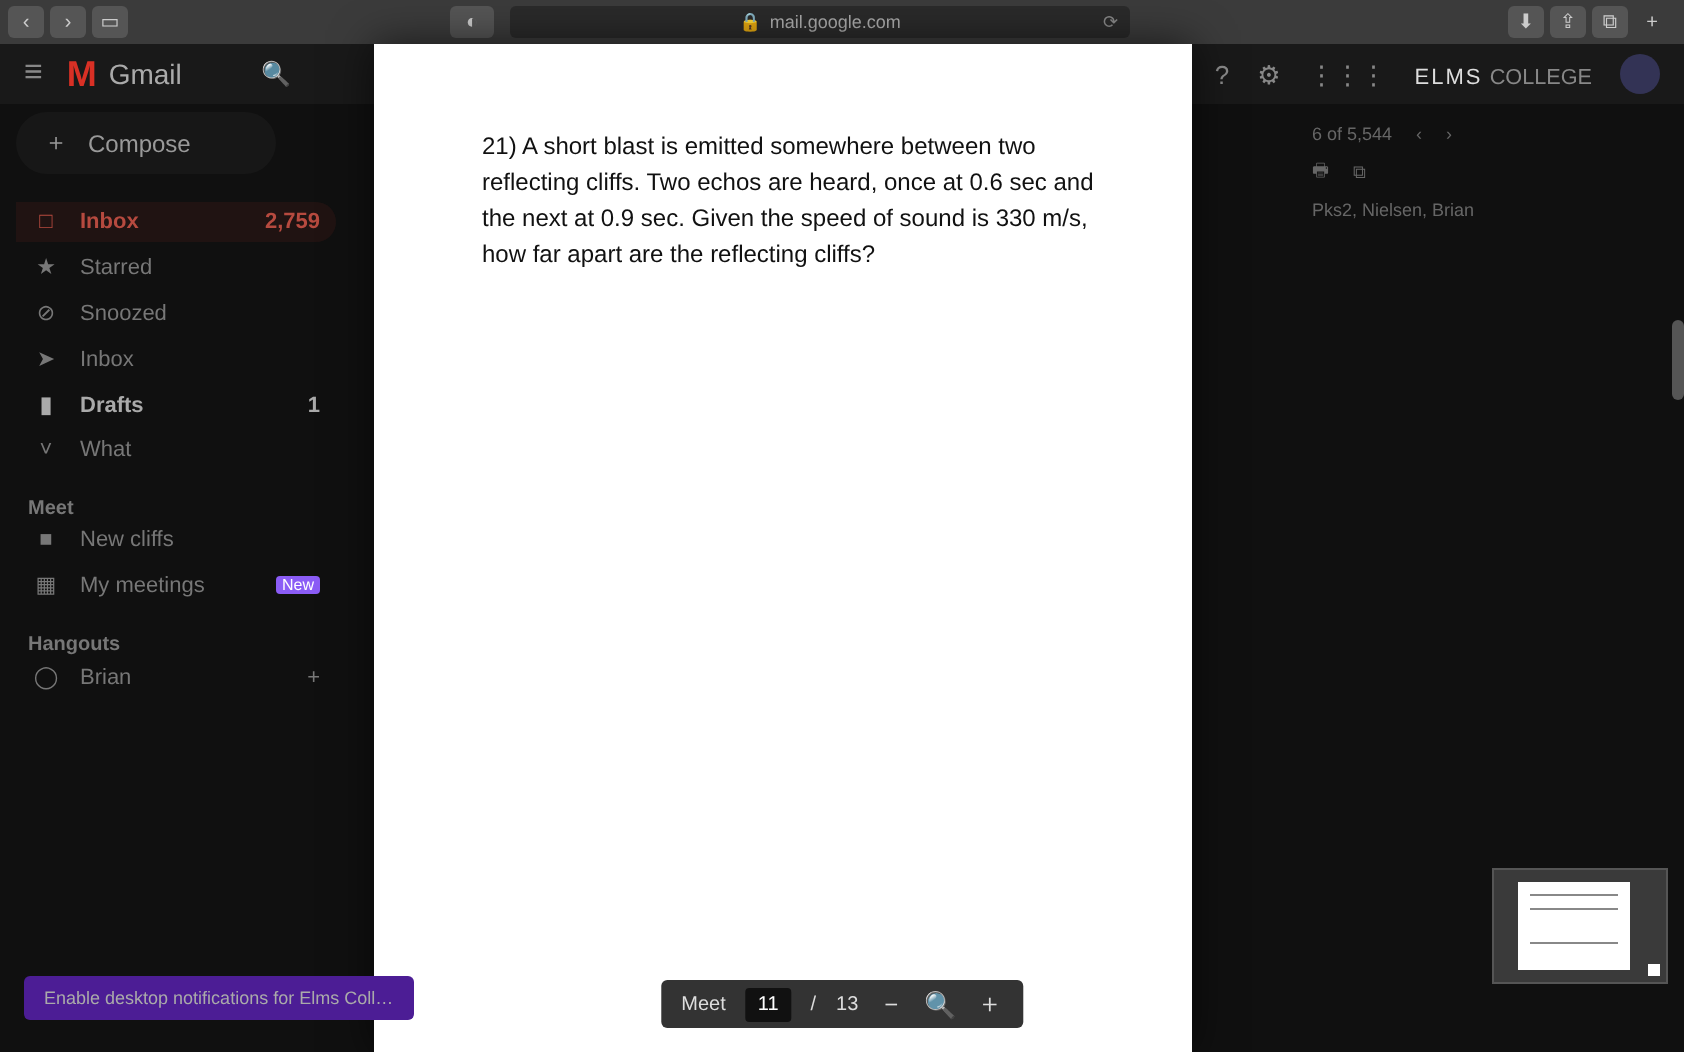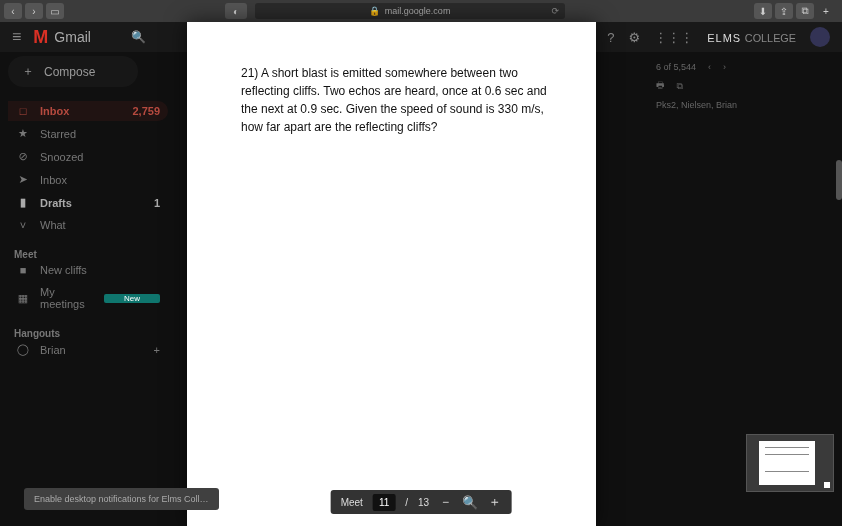--- a/index.html
+++ b/index.html
@@ -40,25 +40,25 @@
   
   .pdf-bar{position:absolute;bottom:12px;left:50%;transform:translateX(-50%);background:#333;border-radius:3px;height:24px;display:flex;align-items:center;padding:0 10px;gap:10px;color:#ddd;font-size:10px}
   .pdf-bar .pb-btn{color:#ddd;font-size:13px;cursor:pointer}
   .pnum{background:#111;color:#fff;padding:3px 6px;border-radius:2px;font-size:10px}
   
   .thumb{position:absolute;right:8px;bottom:34px;width:88px;height:58px;background:#3a3a3a;border:1px solid #555}
   .thumb .page{position:absolute;left:12px;top:6px;width:56px;height:44px;background:#fff}
   .thumb .page .l{height:1px;background:#888;margin:6px 6px 0}
   .thumb .sq{position:absolute;right:3px;bottom:3px;width:6px;height:6px;background:#fff}
   
-  .toast{position:absolute;left:24px;bottom:16px;background:#404040;color:#aaa;font-size:9px;padding:6px 10px;border-radius:3px}
+  .toast{position:absolute;left:12px;bottom:16px;background:#4c1d95;color:#aaa;font-size:9px;padding:6px 10px;border-radius:3px}
   .menu-ic{font-size:16px;color:#888;margin-right:12px}
   .search-ic{margin-left:40px;color:#888}
   .pager{display:flex;align-items:center;gap:6px}
-  .badge{background:#0f766e;color:#fff;font-size:8px;padding:0 20px;border-radius:2px}
+  .badge{background:#8b5cf6;color:#fff;font-size:8px;padding:0 3px;border-radius:2px}
   .scroll-ind{position:absolute;right:0;top:160px;width:6px;height:40px;background:#555;border-radius:3px}
 </style>
 </head>
 <body>
 
 <div class="browser-bar">
   <div class="bb-group">
     <div class="bb-btn">‹</div>
     <div class="bb-btn">›</div>
     <div class="bb-btn">▭</div>

